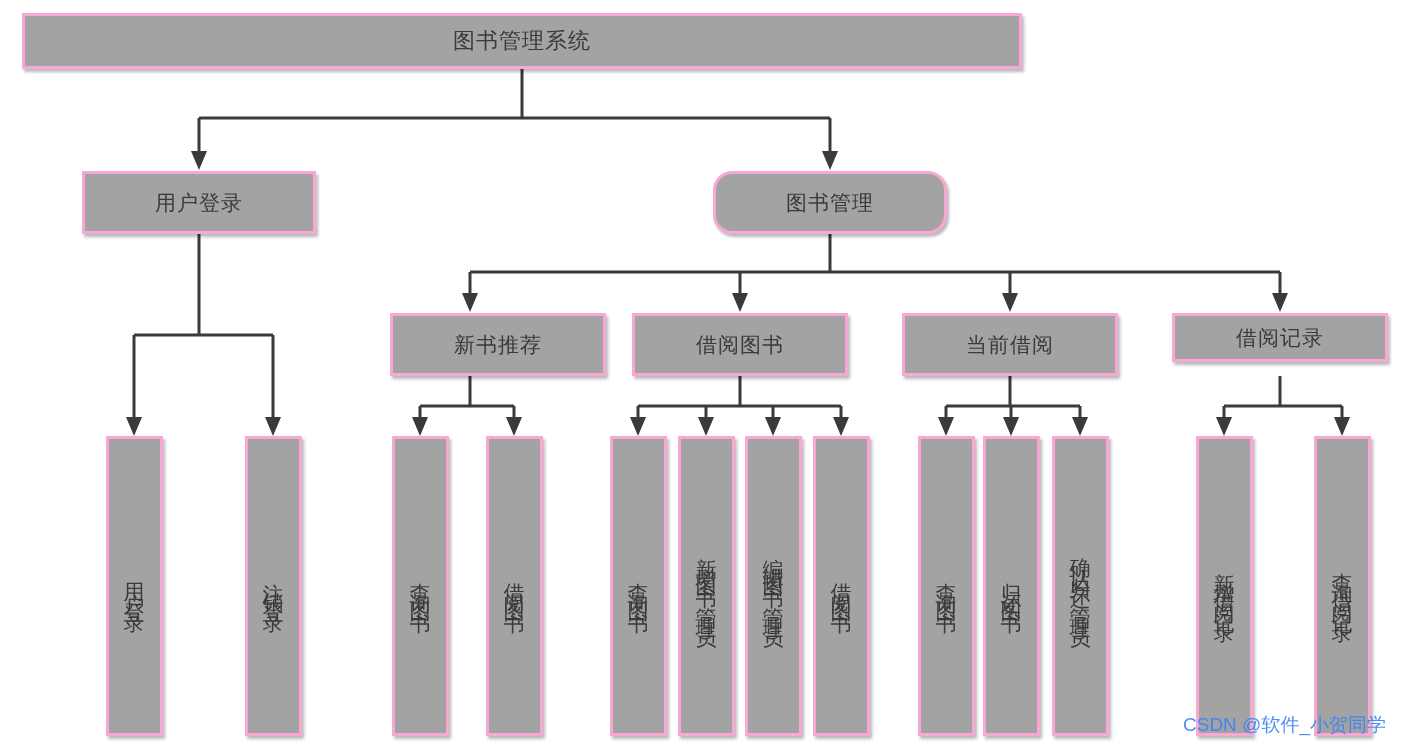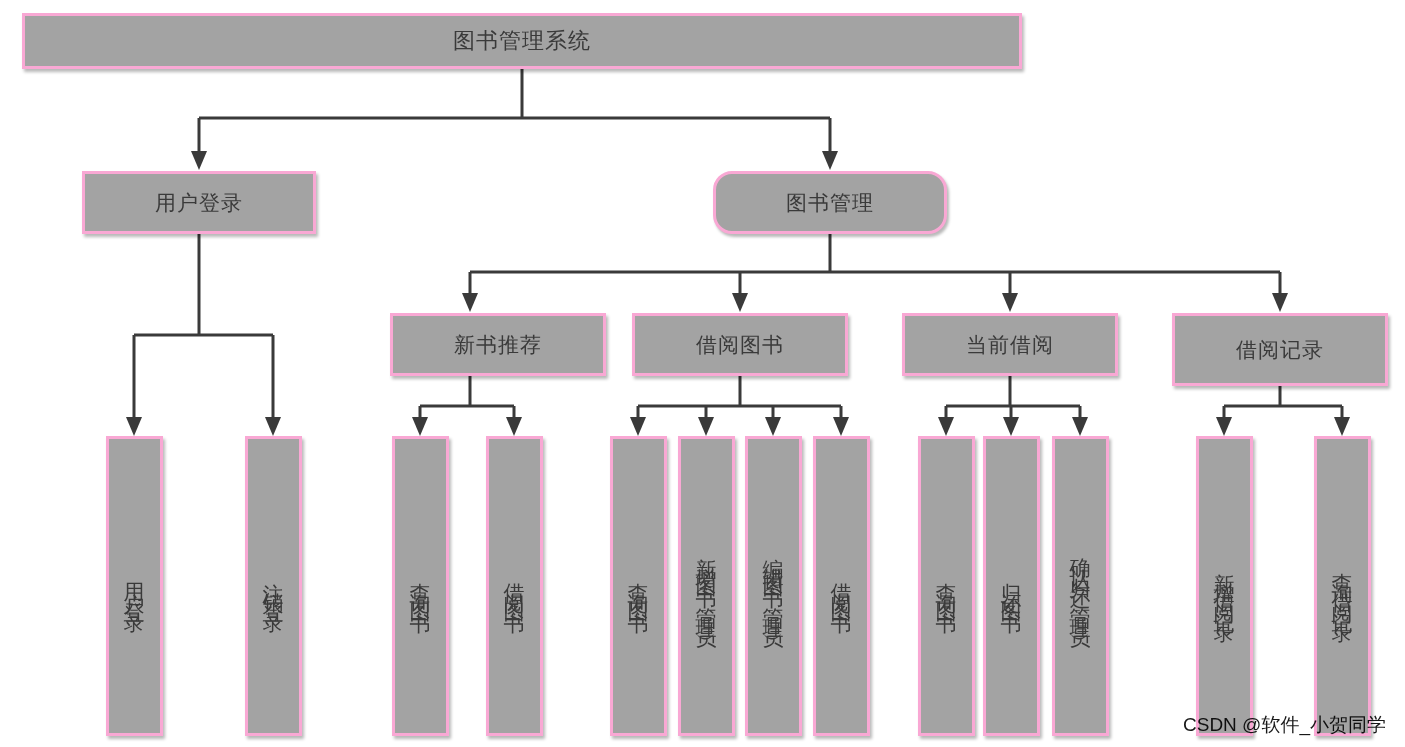--- a/index.html
+++ b/index.html
@@ -44,41 +44,41 @@
     white-space: nowrap;
     color: #3a3a3a;
   }
   
   #node-root            { left: 22px;   top: 13px;  width: 1000px; height: 56px; }
   #node-user-login      { left: 82px;   top: 171px; width: 234px;  height: 63px; }
   #node-book-management { left: 713px;  top: 171px; width: 234px;  height: 63px; border-radius: 19px; }
   #node-new-book        { left: 362px;  top: 313px; width: 216px;  height: 63px; margin-left: 28px; }
   #node-book-borrow     { left: 632px;  top: 313px; width: 216px;  height: 63px; }
   #node-current-borrow  { left: 902px;  top: 313px; width: 216px;  height: 63px; }
-  #node-borrow-records  { left: 1172px; top: 313px; width: 216px;  height: 73px; text-align: center; }
+  #node-borrow-records  { left: 1172px; top: 313px; width: 216px;  height: 49px; text-align: center; }
   .vbox { top: 436px; width: 57px; height: 300px; }
   #leaf-u0  { left: 106px; }
   #leaf-u1  { left: 245px; }
   #leaf-n0  { left: 392px; }
   #leaf-n1  { left: 486px; }
   #leaf-b0  { left: 610px; }
   #leaf-b1  { left: 678px; }
   #leaf-b2  { left: 745px; }
   #leaf-b3  { left: 813px; }
   #leaf-c0  { left: 918px; }
   #leaf-c1  { left: 983px; }
   #leaf-c2  { left: 1052px; }
   #leaf-r0  { left: 1196px; }
   #leaf-r1  { left: 1314px; }
   #watermark {
     position: absolute;
     left: 1183px;
     top: 712px;
     font-size: 19px;
-    color: #000000;
+    color: #3b82f6;
     opacity: 0.9;
     z-index: 5;
     white-space: nowrap;
   }
 </style>
 </head>
 <body>
 
 <div id="stage">
 

